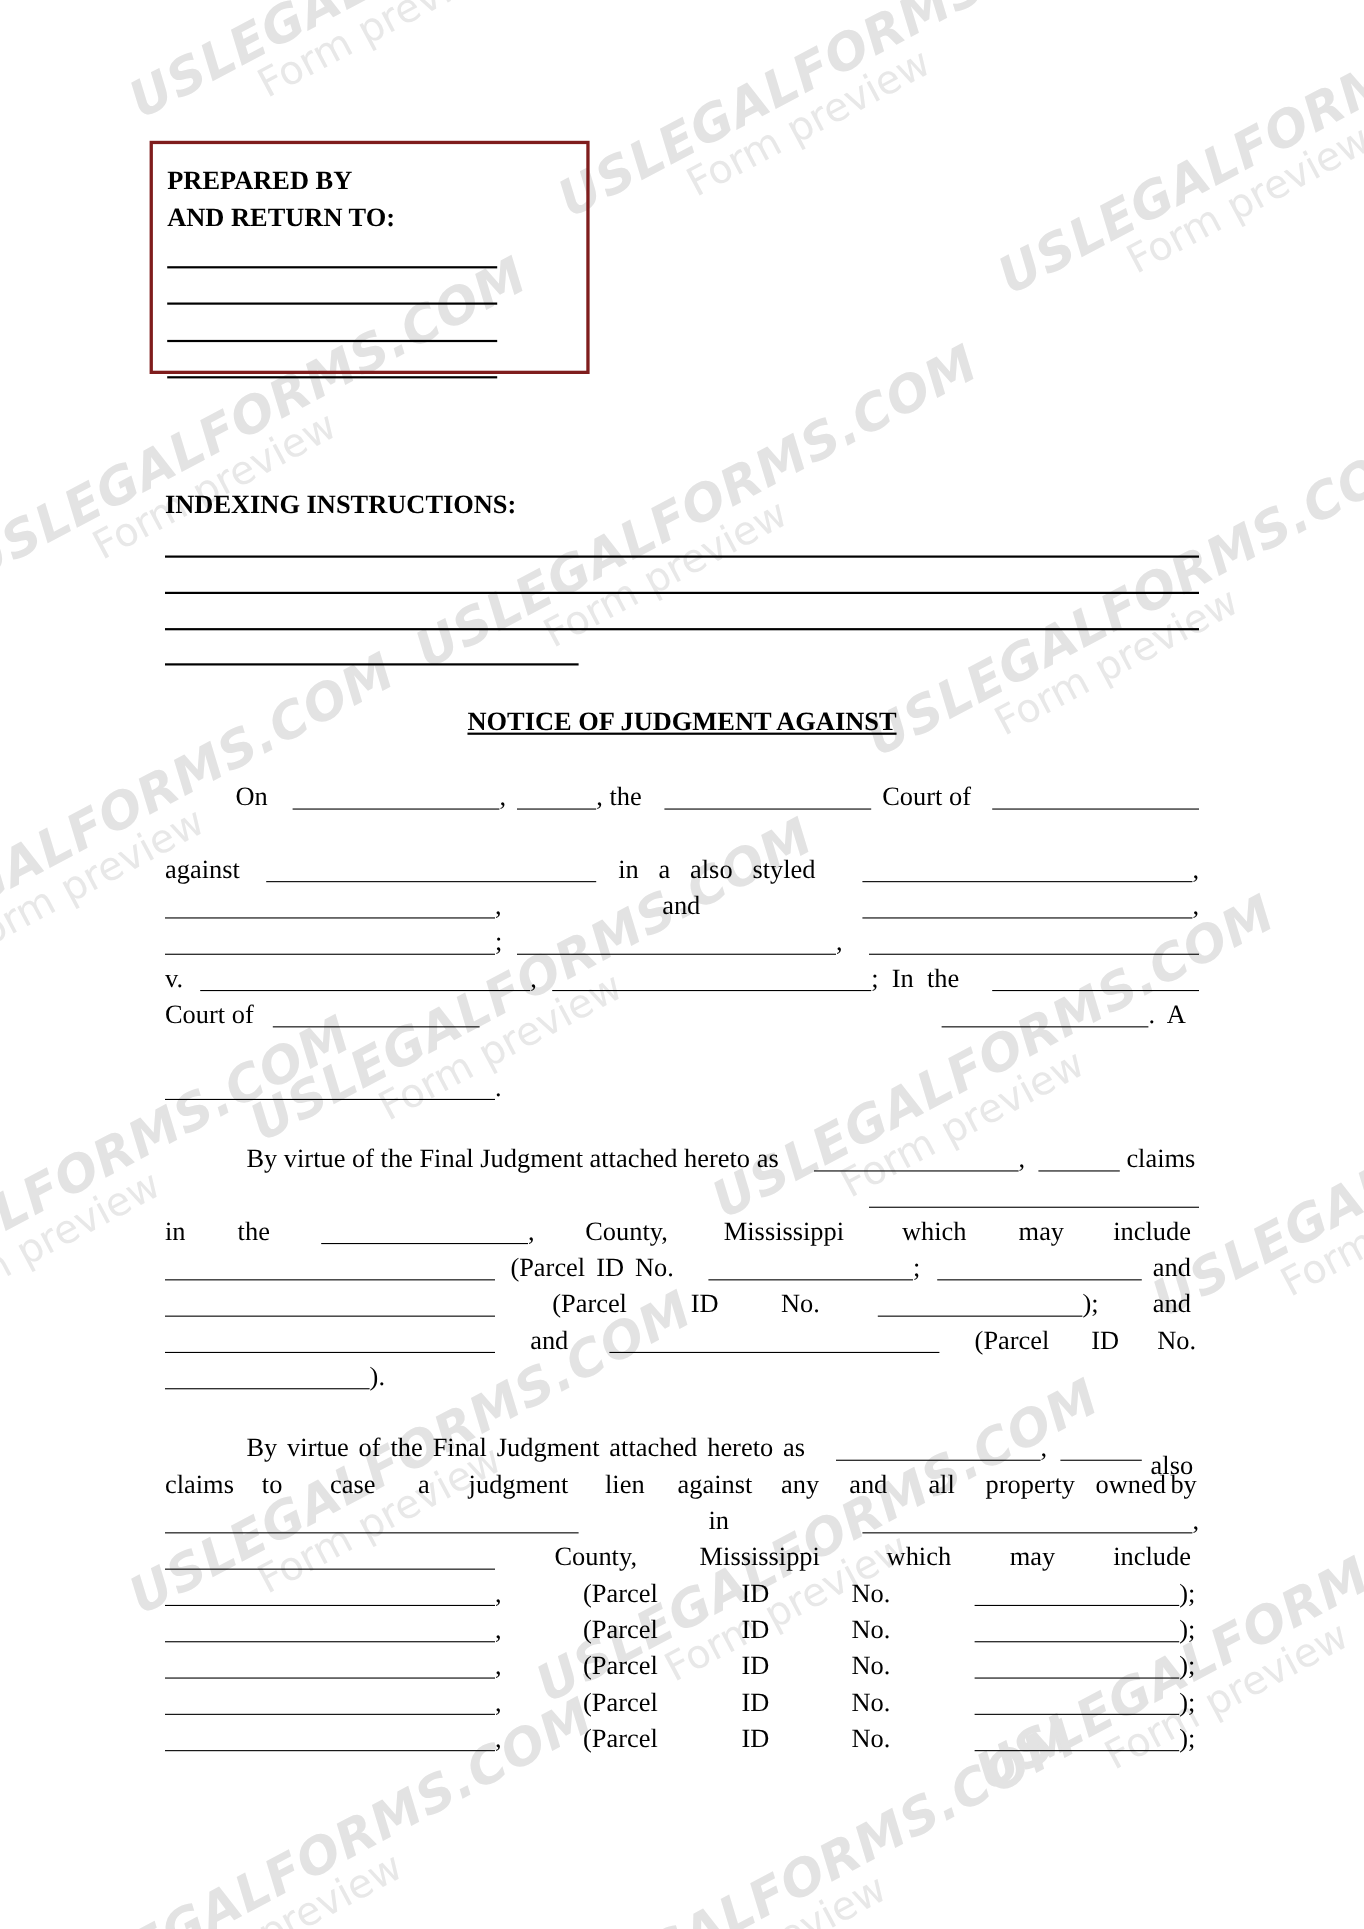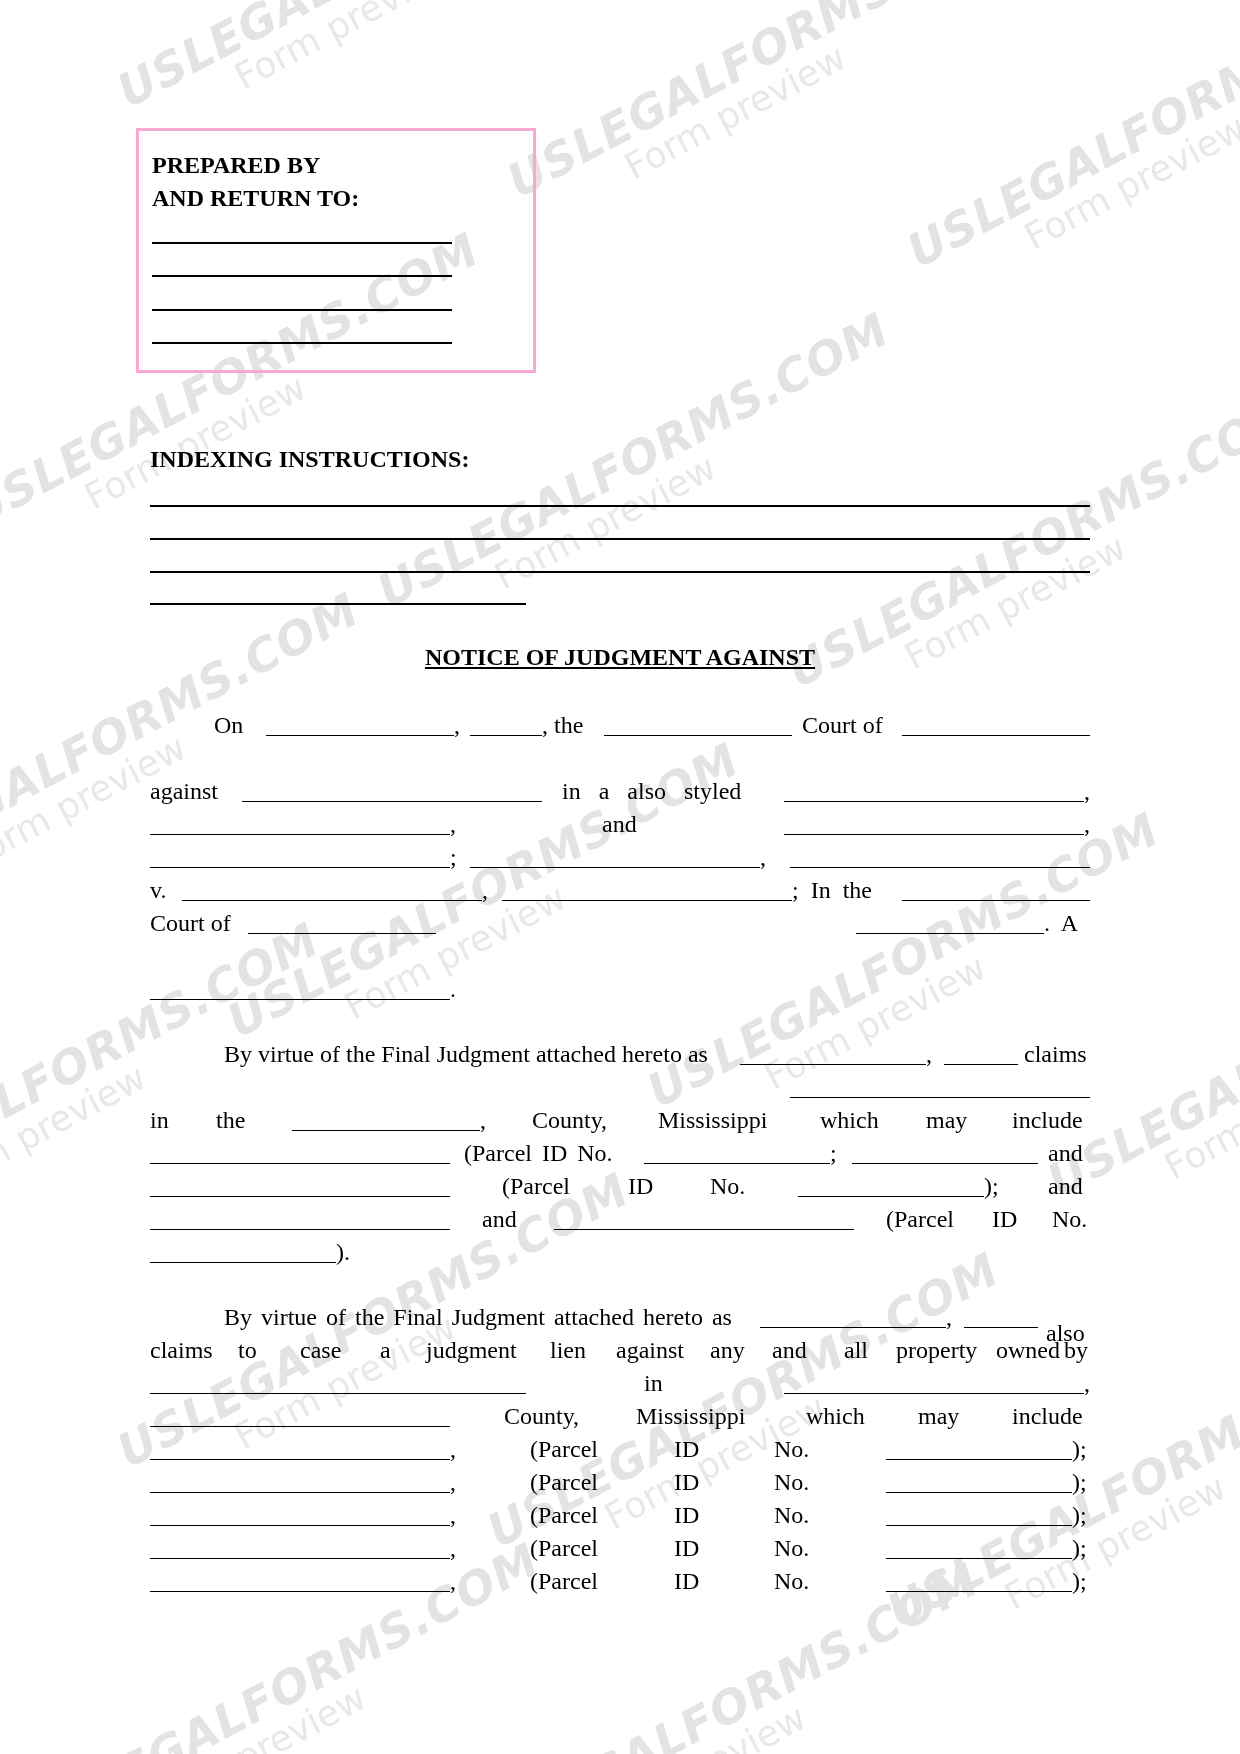--- a/index.html
+++ b/index.html
@@ -3,21 +3,21 @@
 <meta charset="utf-8">
 <style>
   html, body { margin: 0; padding: 0; background: #ffffff; }
   body { width: 1240px; height: 1754px; position: relative; overflow: hidden;
          font-family: "Liberation Serif", "DejaVu Serif", serif; color: #000; }
   .page { position: absolute; left: 0; top: 0; width: 1240px; height: 1754px; background: #fff; }
   .wm { position: absolute; color: #e3e3e3; font-family: "DejaVu Sans", "Liberation Sans", sans-serif;
         transform: rotate(-28deg); transform-origin: left bottom; white-space: nowrap; pointer-events: none; z-index: 0; }
   .wm .brand { font-weight: bold; font-style: italic; font-size: 46px; letter-spacing: 1px; display: block; }
   .wm .sub { font-size: 36px; display: block; margin-left: 110px; margin-top: -6px; color: #e8e8e8; }
-  .box { position: absolute; left: 136px; top: 128px; width: 400px; height: 245px; border: 3px solid #f9a8d4; box-sizing: border-box; z-index: 1; }
+  .box { position: absolute; left: 136px; top: 128px; width: 400px; height: 212px; border: 3px solid #7f1d1d; box-sizing: border-box; z-index: 1; }
   .box-title { position: absolute; left: 13px; top: 18px; font-weight: bold; font-size: 24px; line-height: 33px; }
   .box-line { position: absolute; left: 13px; width: 300px; border-bottom: 2px solid #000; height: 0; }
   .bold-label { position: absolute; font-weight: bold; font-size: 24px; z-index: 1; }
   .rule { position: absolute; border-bottom: 2px solid #000; height: 0; z-index: 1; }
   .title { position: absolute; left: 0; width: 1240px; top: 644px; text-align: center; font-weight: bold; font-size: 24px; z-index: 1; }
   .title span { text-decoration: underline; }
   .ln { position: absolute; left: 150px; width: 940px; font-size: 24px; line-height: 30px; height: 30px; white-space: nowrap; z-index: 1; }
   .seg { position: absolute; top: 0; }
   .blank { position: absolute; top: 25px; height: 0; border-bottom: 1.5px solid #000; }
 </style>

